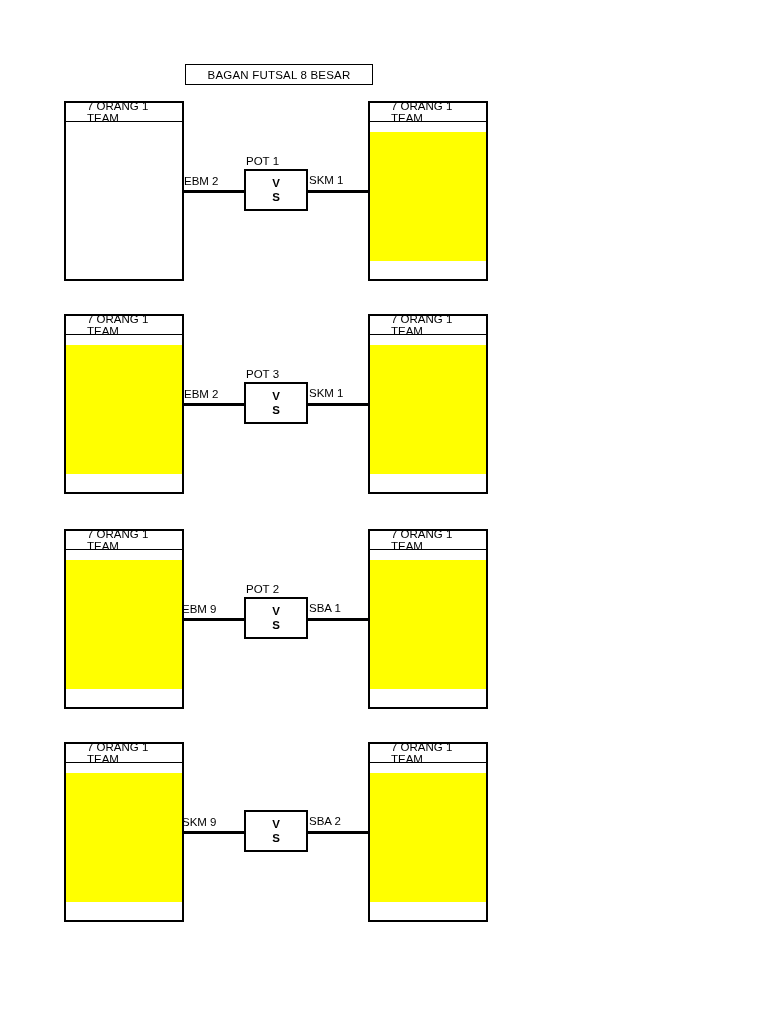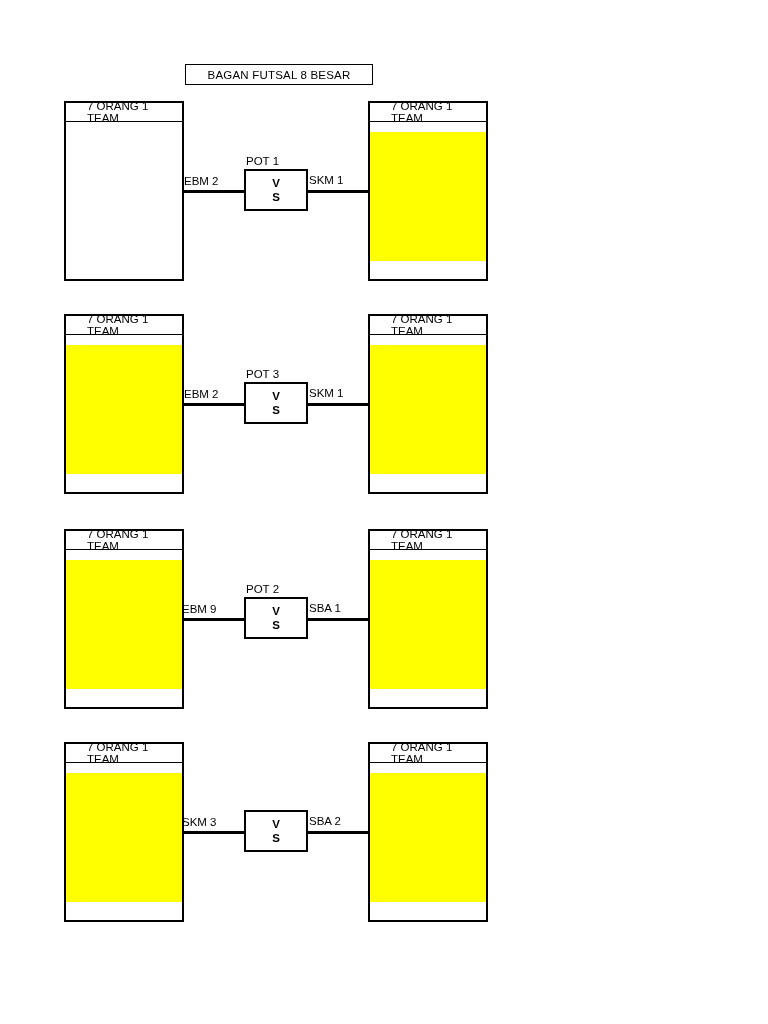--- a/index.html
+++ b/index.html
@@ -180,21 +180,21 @@
     <div class="team-head">7 ORANG 1 TEAM</div>
     <div class="team-pad-top"></div>
     <div class="team-body" style="height:129px;"></div>
     <div class="team-pad-bottom"></div>
   </div>
 
   <div class="connector" style="left:184px;top:831px;width:60px;"></div>
   <div class="connector" style="left:308px;top:831px;width:62px;"></div>
 
   <div class="pot-label" style="left:246px;top:796px;margin-top:32px;">POT 4</div>
-  <div class="side-label" style="left:182px;top:816px;">SKM 3</div>
+  <div class="side-label" style="left:182px;top:816px;">SKM 9</div>
   <div class="side-label" style="left:309px;top:815px;">SBA 2</div>
 
   <div class="vs-box" style="left:244px;top:810px;">
     <span>V</span>
     <span>S</span>
   </div>
 
 </div>
 
 </body></html>

